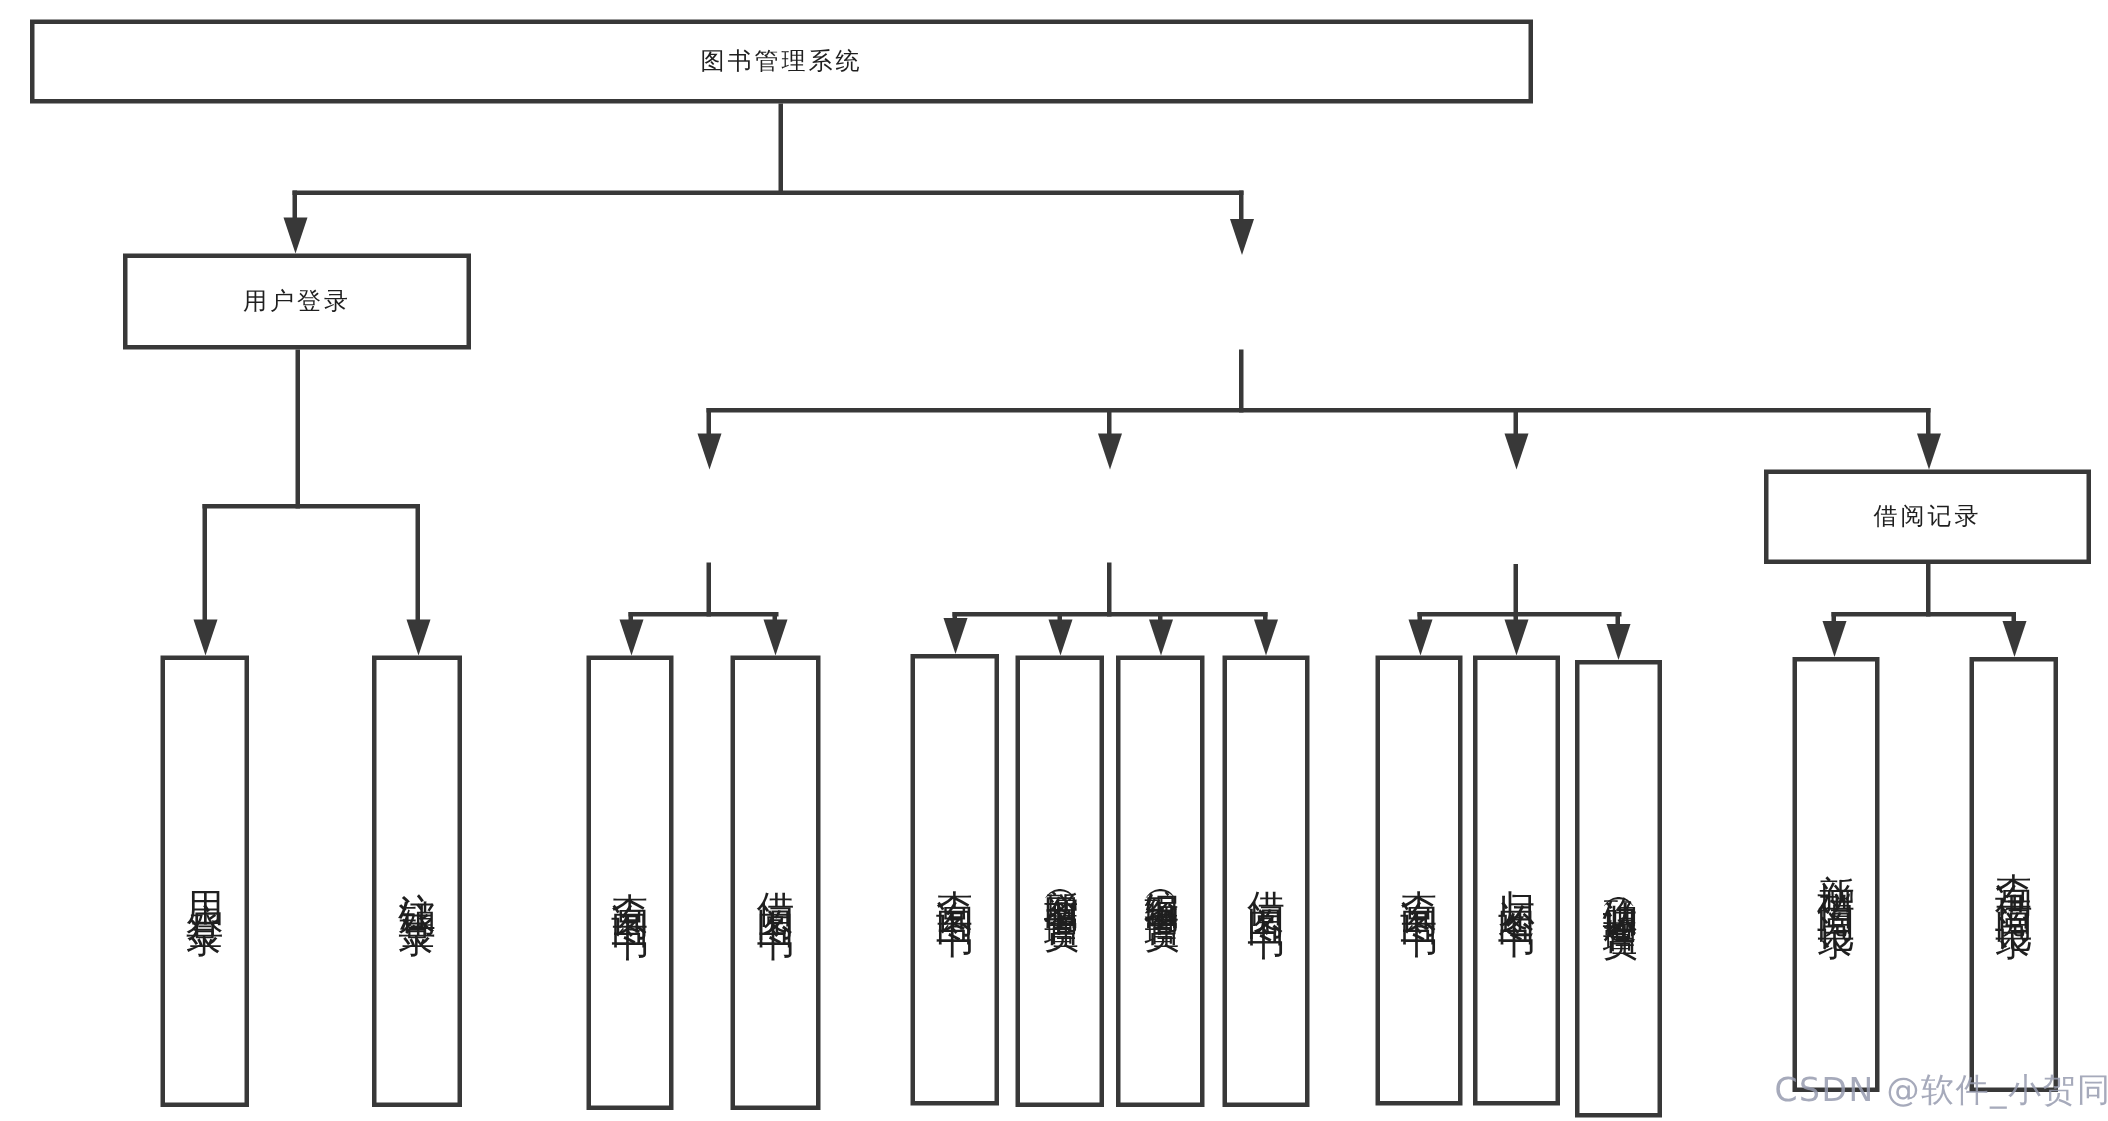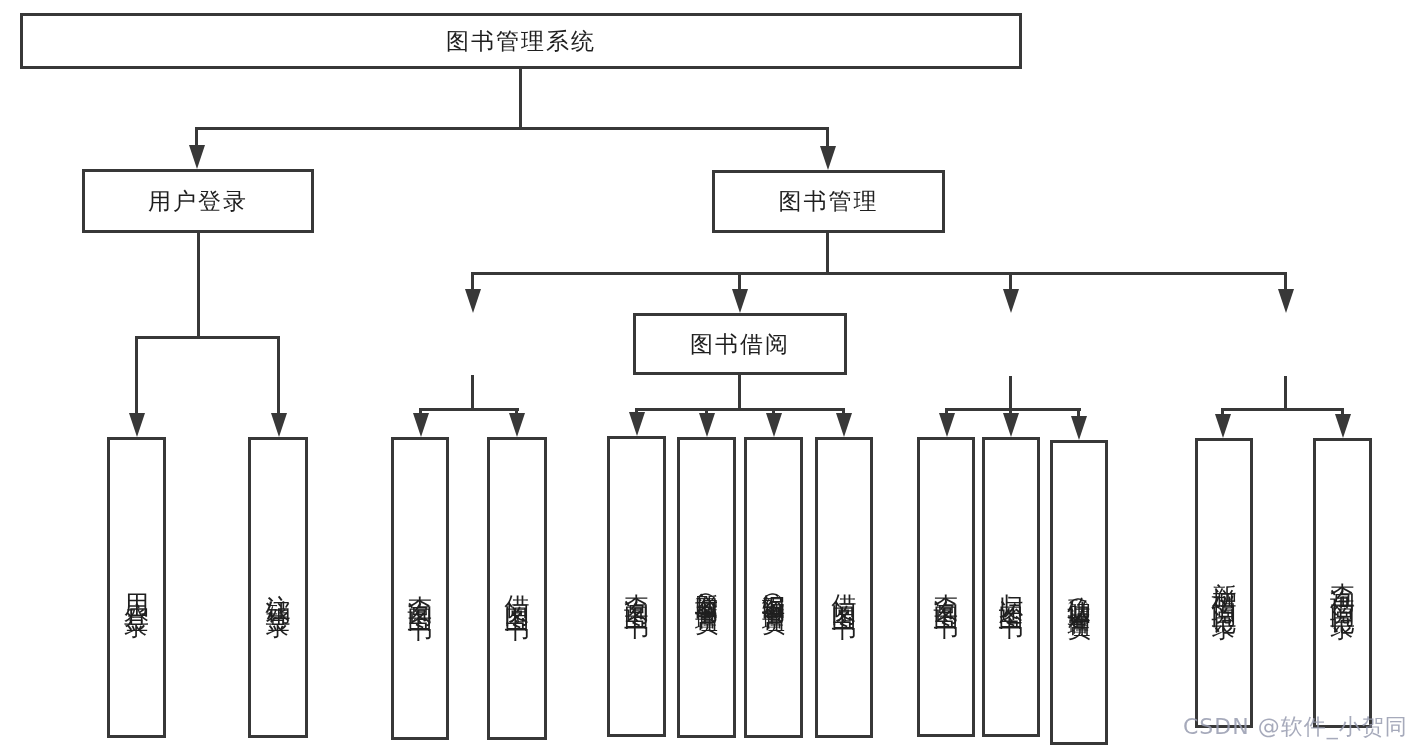--- a/index.html
+++ b/index.html
@@ -14,21 +14,21 @@
   .box{
     position:absolute;
     box-sizing:border-box;
     border:3px solid #383838;
     background:#ffffff;
     display:flex;
     align-items:center;
     justify-content:center;
   }
   .hlabel{
-    font-size:23px;
+    font-size:16px;
     letter-spacing:2px;
     color:#1f1f1f;
     white-space:nowrap;
   }
   .vlabel{
     writing-mode:vertical-rl;
     font-size:25px;
     letter-spacing:7px;
     color:#1f1f1f;
     line-height:1;
@@ -60,30 +60,27 @@
 <div id="canvas">
 
   <div class="box" style="left:20px;top:13px;width:1002px;height:56px;">
     <span class="hlabel">图书管理系统</span>
   </div>
 
   <div class="box" style="left:82px;top:169px;width:232px;height:64px;">
     <span class="hlabel">用户登录</span>
   </div>
 
-  <div class="box" style="left:712px;top:170px;width:233px;height:63px;">
-    <span class="hlabel">图书管理</span>
-  </div>
 
 
-  <div class="box" style="left:633px;top:313px;width:214px;height:62px;">
-    <span class="hlabel">图书借阅</span>
-  </div>
 
 
+  <div class="box" style="left:1176px;top:313px;width:218px;height:63px;">
+    <span class="hlabel">借阅记录</span>
+  </div>
 
   <div class="box" style="left:107px;top:437px;width:59px;height:301px;">
     <span class="vlabel">用户登录</span>
   </div>
   <div class="box" style="left:248px;top:437px;width:60px;height:301px;">
     <span class="vlabel">注销登录</span>
   </div>
 
   <div class="box" style="left:391px;top:437px;width:58px;height:303px;">
     <span class="vlabel">查询图书</span>

